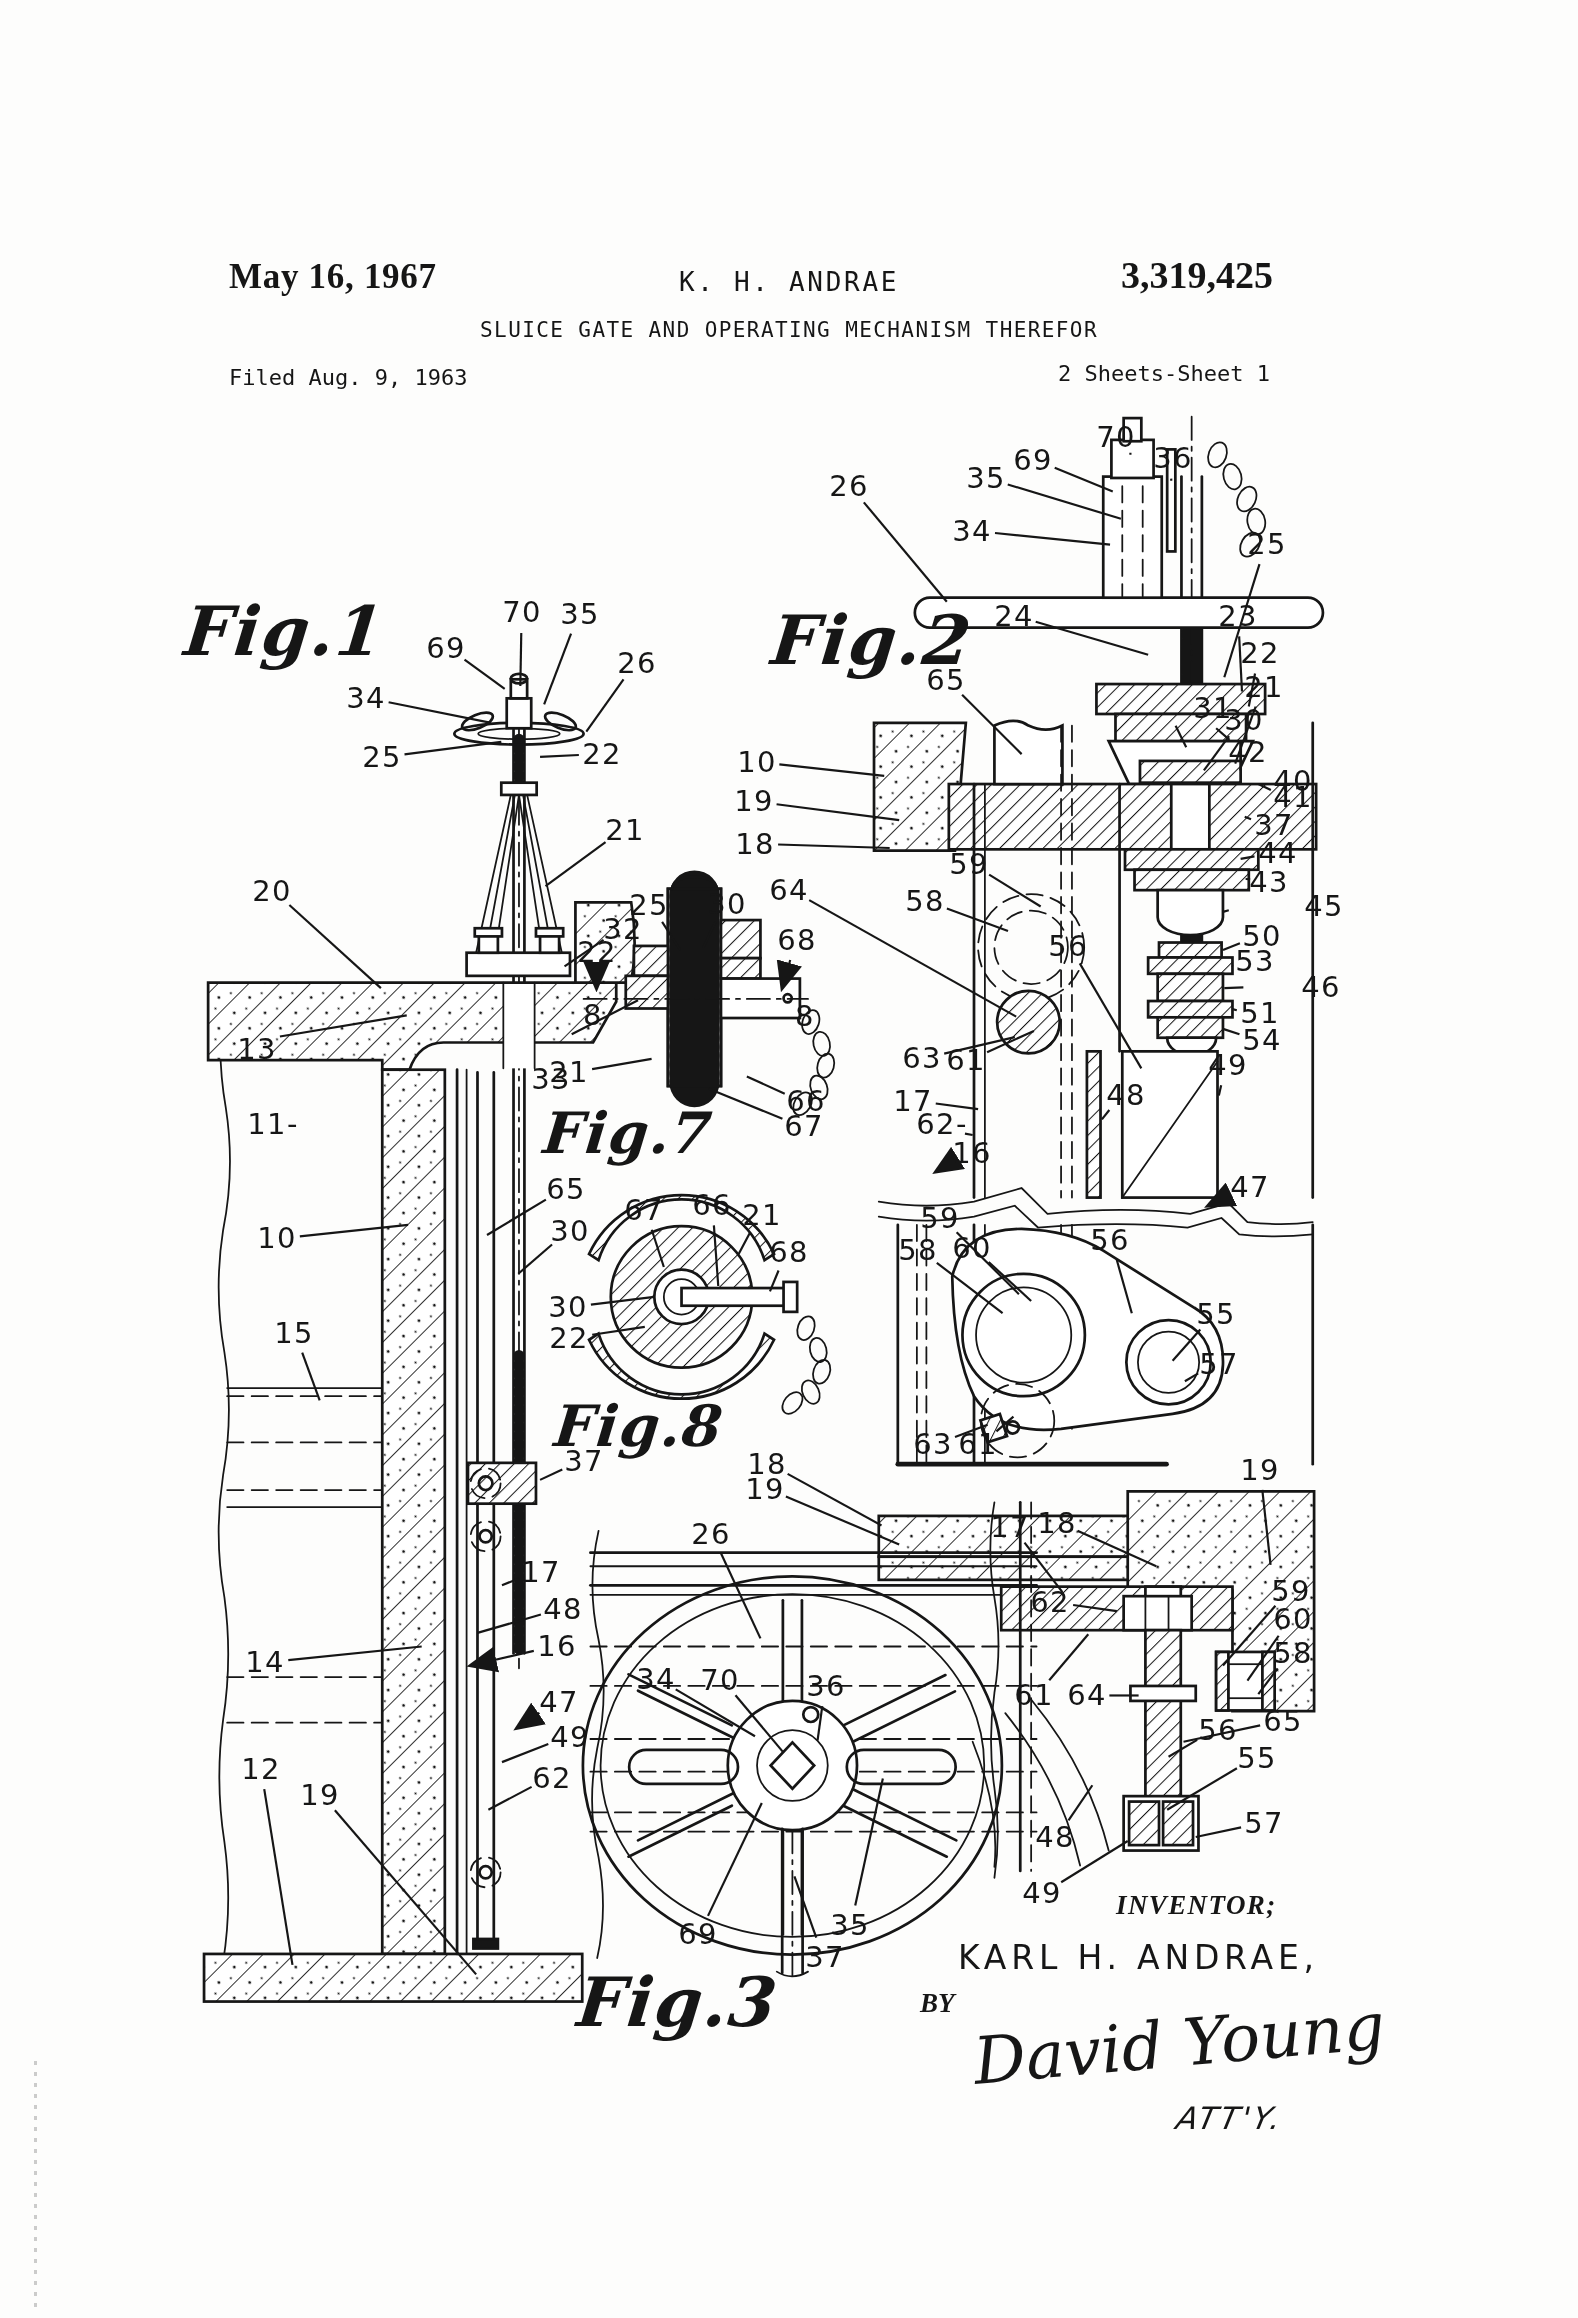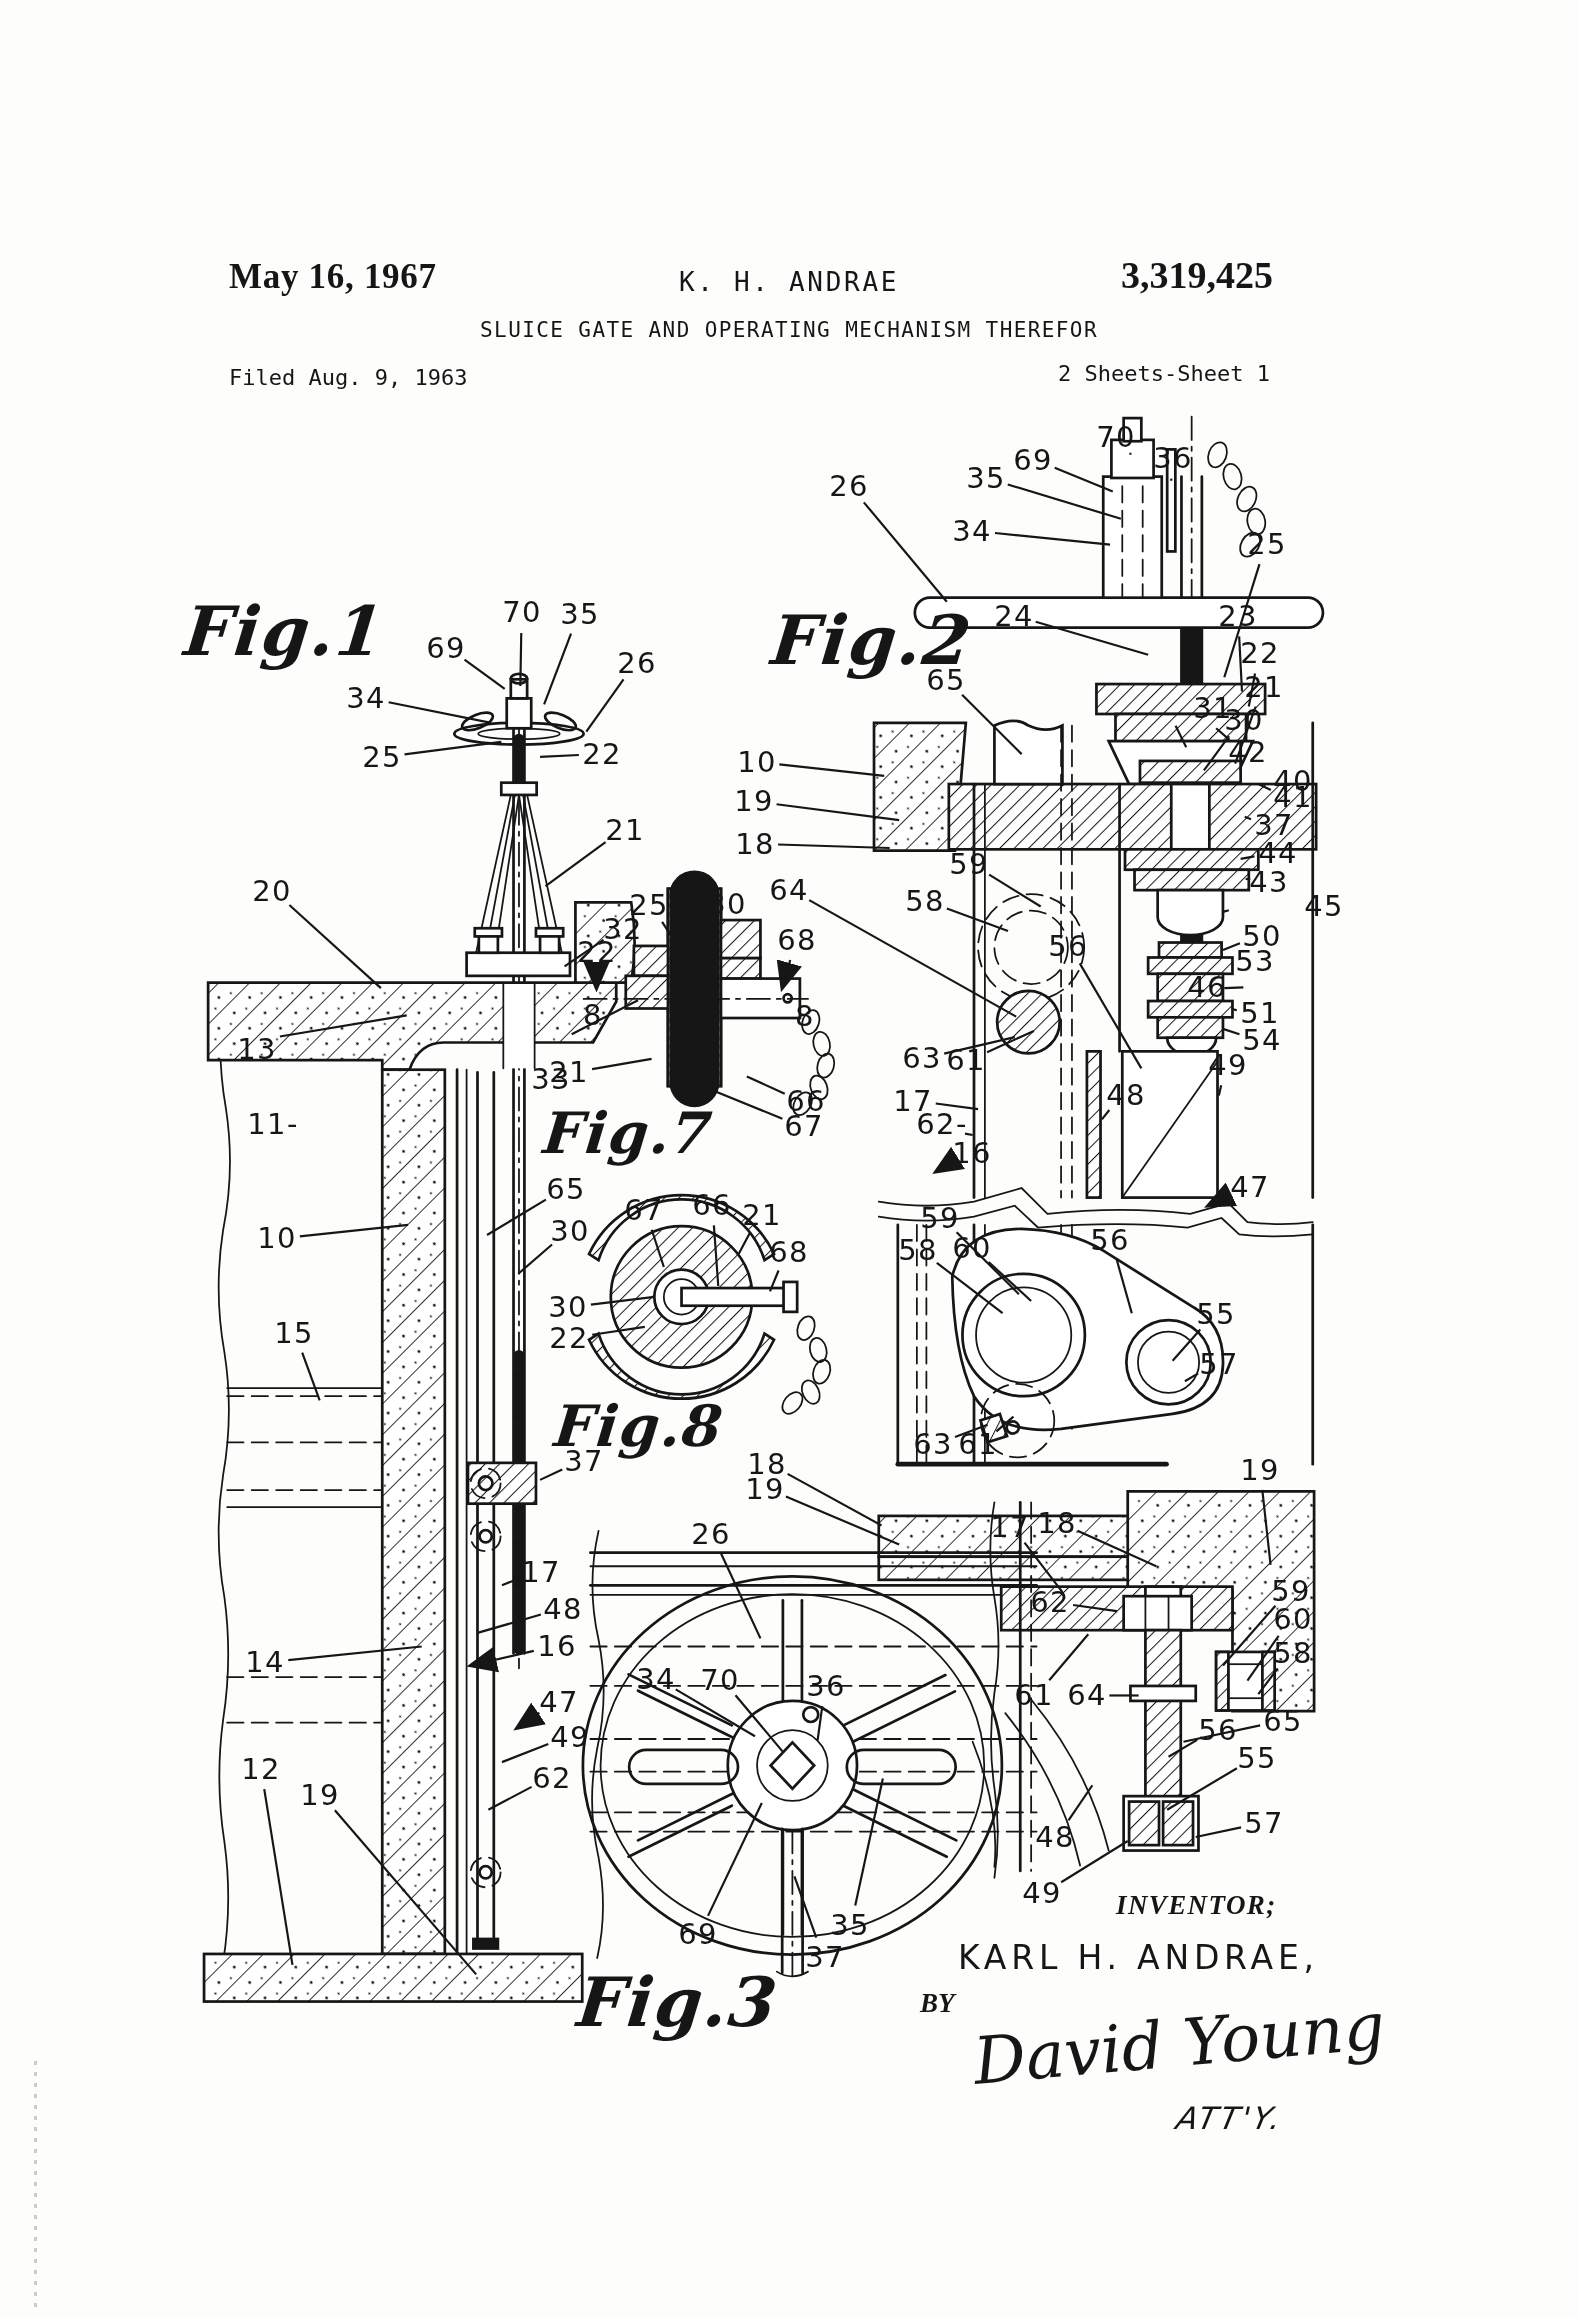--- a/index.html
+++ b/index.html
@@ -464,21 +464,21 @@
         <div class="ref" style="left: 1244px; top: 720px;">30</div>
         <div class="ref" style="left: 1248px; top: 752px;">42</div>
         <div class="ref" style="left: 1277px; top: 781px; margin-left: 16px;">40</div>
         <div class="ref" style="left: 1293px; top: 797px;">41</div>
         <div class="ref" style="left: 1274px; top: 825px;">37</div>
         <div class="ref" style="left: 1278px; top: 853px;">44</div>
         <div class="ref" style="left: 1269px; top: 882px;">43</div>
         <div class="ref" style="left: 1324px; top: 906px;">45</div>
         <div class="ref" style="left: 1262px; top: 936px;">50</div>
         <div class="ref" style="left: 1255px; top: 961px;">53</div>
-        <div class="ref" style="left: 1207px; top: 987px;">46</div>
+        <div class="ref" style="left: 1321px; top: 987px;">46</div>
         <div class="ref" style="left: 1260px; top: 1013px;">51</div>
         <div class="ref" style="left: 1262px; top: 1040px;">54</div>
         <div class="ref" style="left: 1228px; top: 1065px;">49</div>
         <div class="ref" style="left: 1126px; top: 1095px;">48</div>
         <div class="ref" style="left: 1250px; top: 1187px;">47</div>
         <div class="ref" style="left: 946px; top: 680px;">65</div>
         <div class="ref" style="left: 757px; top: 762px;">10</div>
         <div class="ref" style="left: 754px; top: 801px;">19</div>
         <div class="ref" style="left: 755px; top: 844px;">18</div>
         <div class="ref" style="left: 969px; top: 864px;">59</div>

